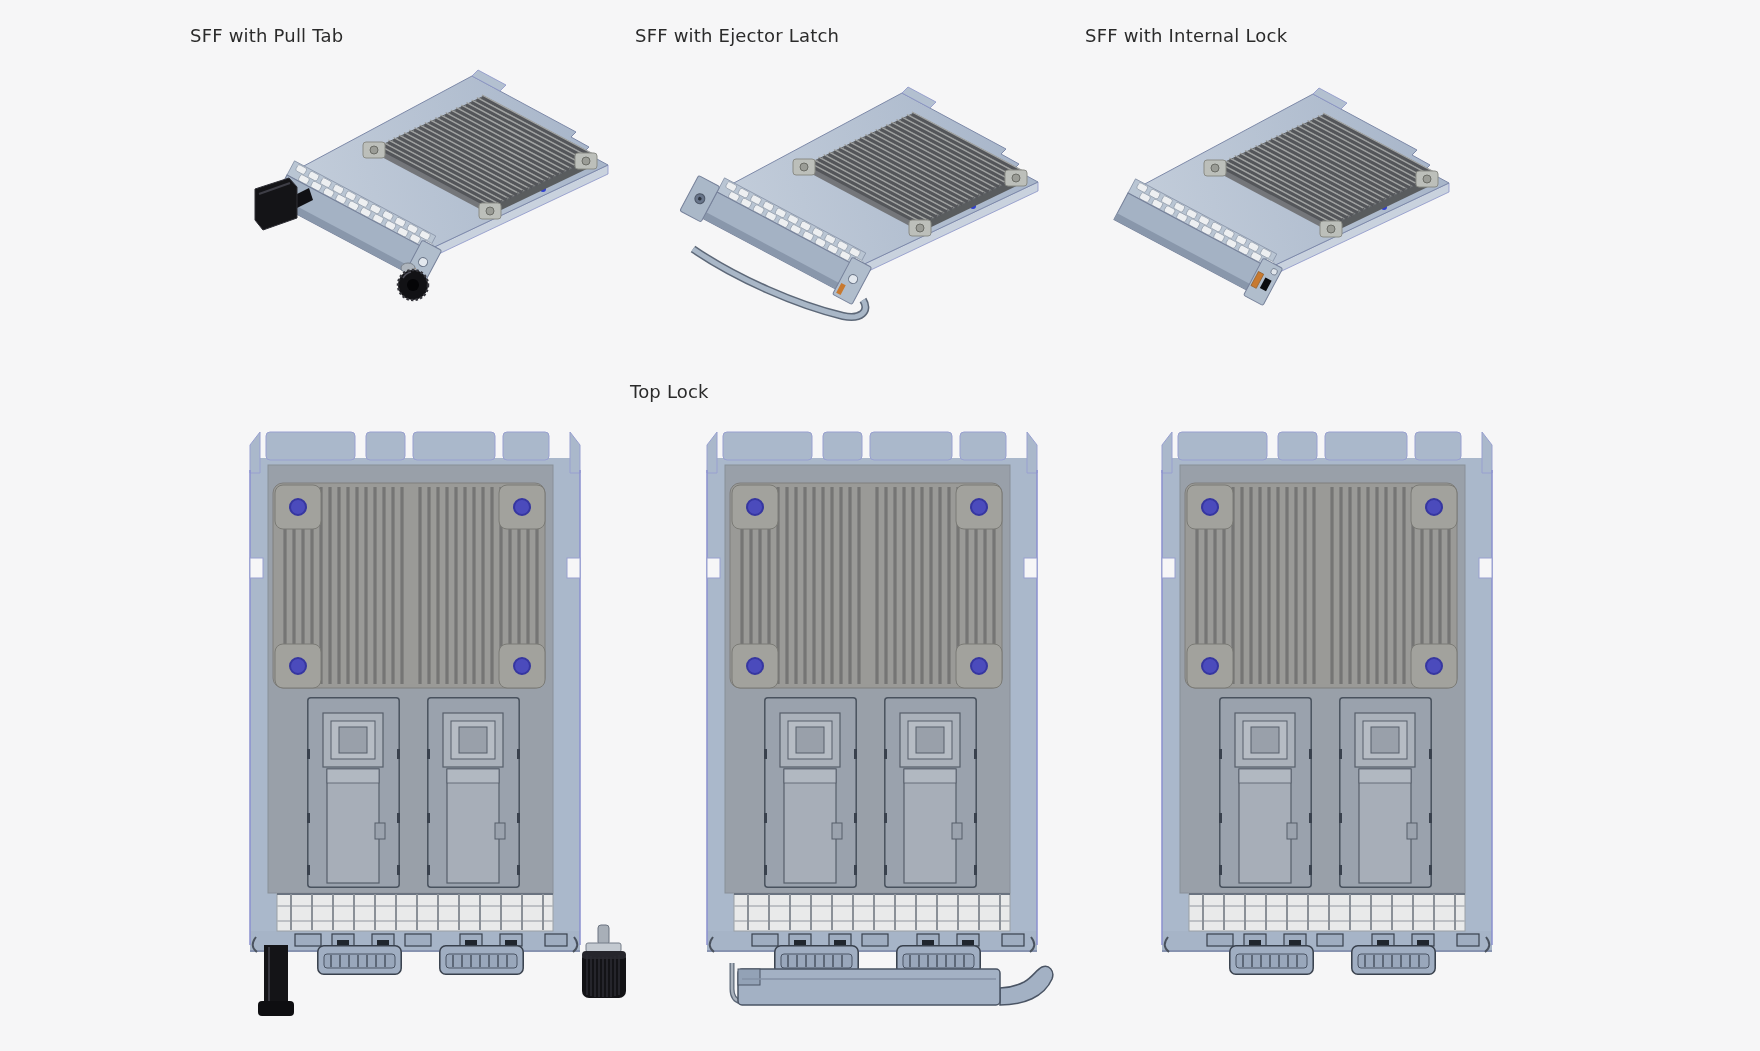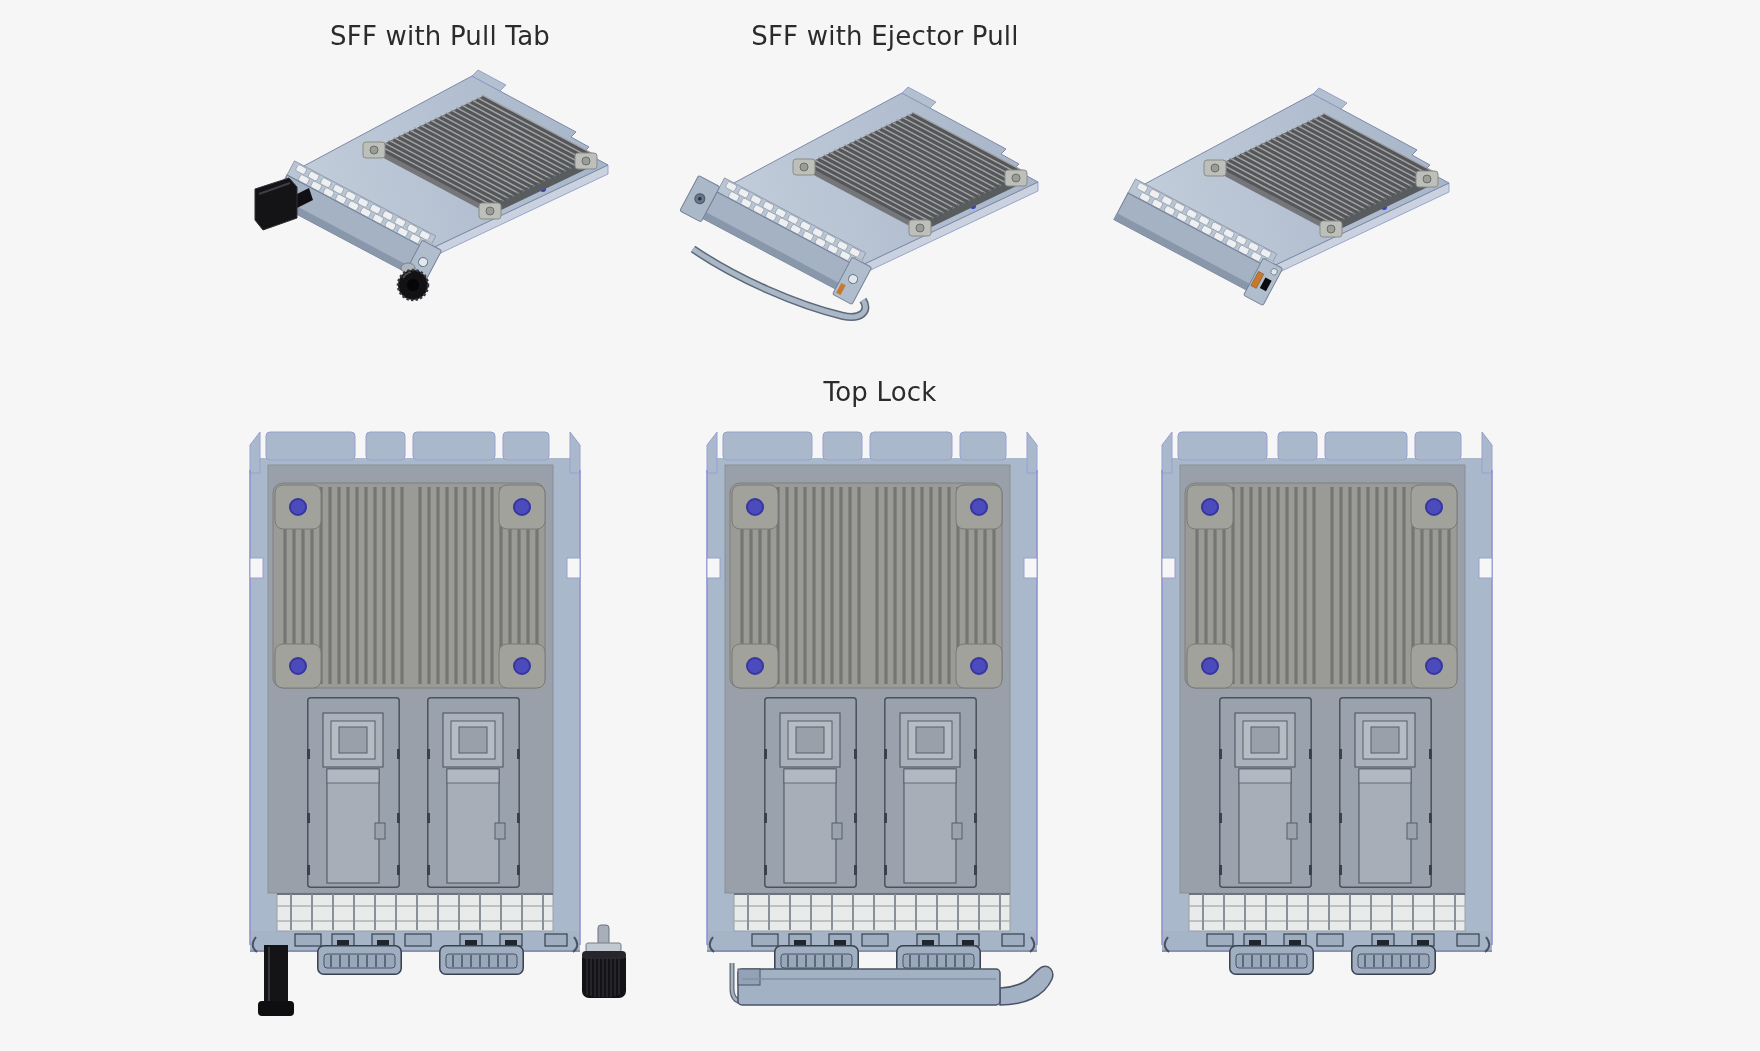--- a/index.html
+++ b/index.html
@@ -6,22 +6,21 @@
   .canvas{
     position:relative;
     width:1760px;height:1051px;
     background:var(--c-background,#f6f6f7);
     overflow:hidden;
     font-family:"DejaVu Sans","Liberation Sans",sans-serif;
   }
   .col-title{
     position:absolute;
     width:500px;
-    text-align:center;
-    font-size:26px;
+    font-size:18px;
     line-height:32px;
     font-weight:400;
     color:var(--c-title,#2b2b2b);
     letter-spacing:0.2px;
   }
   svg.iso,svg.top{position:absolute;overflow:visible;}
   .defs-svg{position:absolute;width:0;height:0;}
 
   
   .f-body{fill:var(--c-card-body)}
@@ -270,21 +269,22 @@
           <path d="M298,620 C322,620 342,612 350,594 C353,586 347,579 340,582 C334,585 331,592 322,597 C312,602 303,603 298,603 Z" fill="#a3b1c4" stroke="#4a5464" stroke-width="1.5"></path>
           <rect x="36" y="584" width="262" height="36" rx="4" fill="#a3b1c4" stroke="#4a5464" stroke-width="1.5"></rect>
           <rect x="36" y="584" width="22" height="16" fill="#93a2b6" stroke="#4a5464"></rect>
           <path d="M40,594H294" stroke="#8492a6" stroke-width="1.5"></path>
         </g>
       </symbol>
     </defs>
   </svg>
 
   <div class="col-title" style="left:190px;top:20px">SFF with Pull Tab</div>
-  <div class="col-title" style="left:635px;top:20px">SFF with Ejector Pull</div>
+  <div class="col-title" style="left:635px;top:20px">SFF with Ejector Latch</div>
+  <div class="col-title" style="left:1085px;top:20px">SFF with Internal Lock</div>
 
   <svg class="iso" style="left:217px;top:50px" width="500" height="260" viewBox="0 0 500 260">
     <use href="#iso-base"></use>
       <use href="#iso-pull"></use>
   </svg>
   <svg class="iso" style="left:647px;top:67px" width="500" height="260" viewBox="0 0 500 260">
     <use href="#iso-base"></use>
       <use href="#iso-eject"></use>
   </svg>
   <svg class="iso" style="left:1058px;top:68px" width="500" height="260" viewBox="0 0 500 260">

